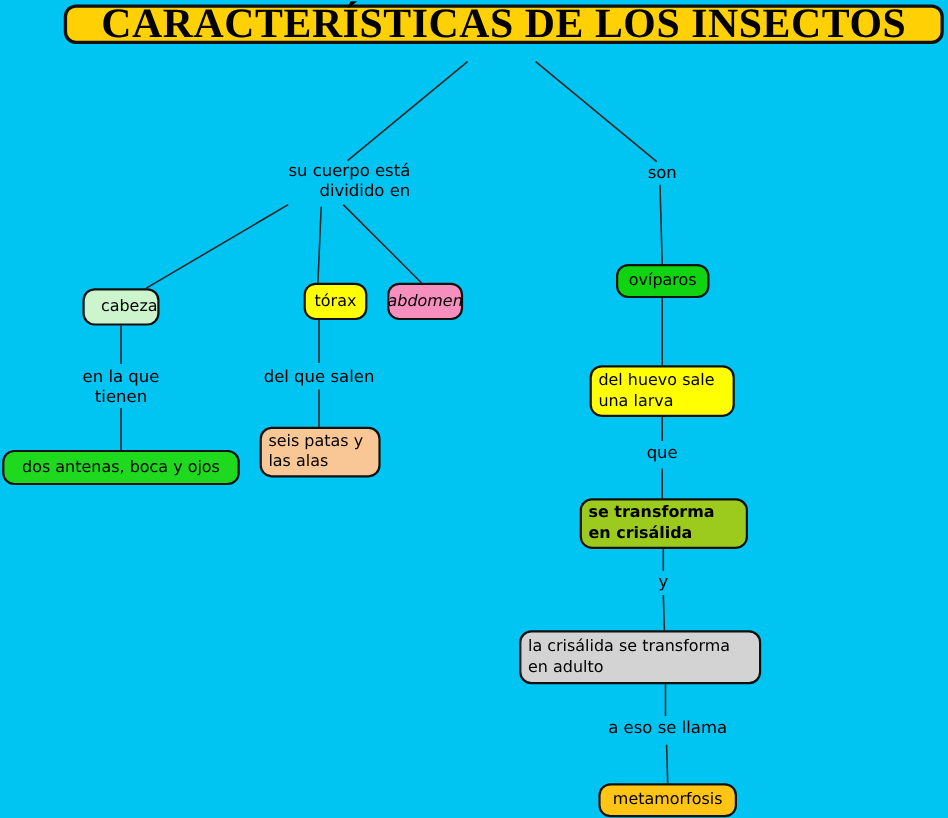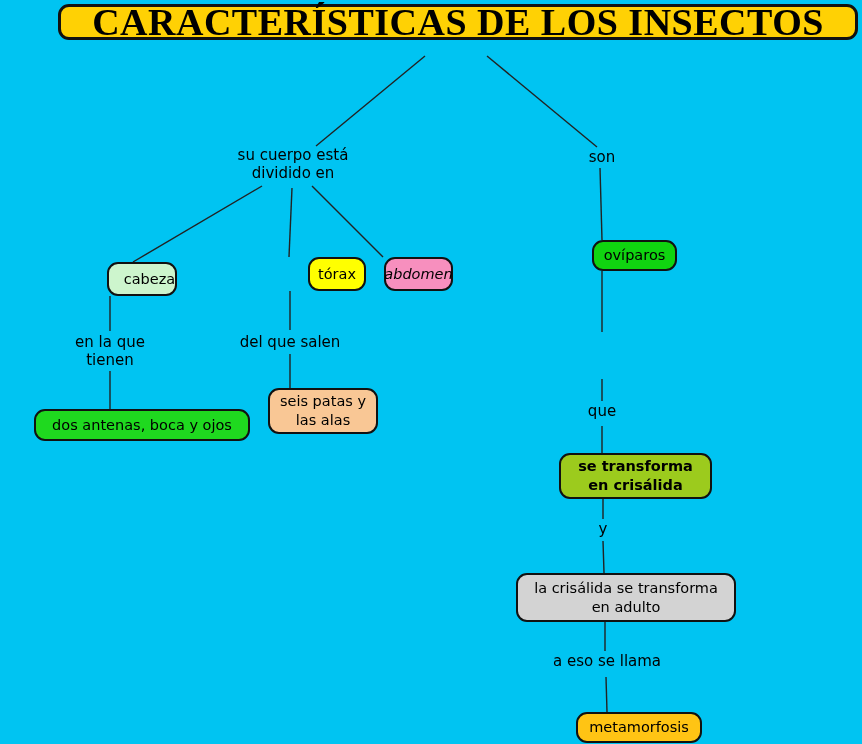--- a/index.html
+++ b/index.html
@@ -11,24 +11,22 @@
     color:#000;
   }
   svg.edges{position:absolute;left:0;top:0;z-index:0;}
   .node{
     position:absolute;
     z-index:2;
     box-sizing:border-box;
     border:2px solid #111;
     border-radius:11px;
     display:flex;align-items:center;justify-content:center;
-    text-align:center;
     font-size:14.5px;line-height:19px;
     padding:2px 6px;
-    margin-left:32px;
   }
   .phrase{
     position:absolute;
     z-index:2;
     text-align:center;
     font-size:15px;line-height:18px;
   }
   .title-node{
     position:absolute;
     z-index:2;
@@ -45,24 +43,24 @@
   }
   
   .n-cabeza   {left:75px;  top:262px; width:70px;  height:34px;padding-left:21px;}
   .n-torax    {left:276px; top:257px; width:58px;  height:34px;}
   .n-abdomen  {left:352px; top:257px; width:69px;  height:34px;font-style:italic;}
   .n-antenas  {left:2px;   top:409px; width:216px; height:32px;}
   .n-patas    {left:236px; top:388px; width:110px; height:46px;}
   .n-oviparos {left:560px; top:240px; width:85px;  height:31px;}
   .n-larva    {left:536px; top:332px; width:132px; height:47px;}
   .n-crisalida{left:527px; top:453px; width:153px; height:46px;}
-  .n-adulto   {left:484px; top:573px; width:220px; height:49px;}
+  .n-adulto   {left:472px; top:573px; width:220px; height:49px;}
   .n-meta     {left:544px; top:712px; width:126px; height:31px;}
   
-  .p-divided  {left:213px; top:146px; width:160px;}
+  .p-divided  {left:213px; top:146px; width:160px;text-align:right;}
   .p-son      {left:580px; top:148px; width:44px;}
   .p-enlaque  {left:60px;  top:333px; width:100px;}
   .p-delque   {left:235px; top:333px; width:110px;}
   .p-que      {left:577px; top:402px; width:50px;}
   .p-y        {left:592px; top:520px; width:22px;}
   .p-aeso     {left:541px; top:652px; width:132px;}
 </style>
 </head>
 <body>
 
@@ -97,17 +95,18 @@
   <div class="phrase p-que">que</div>
   <div class="phrase p-y">y</div>
   <div class="phrase p-aeso">a eso se llama</div>
 
   <div class="node n-cabeza" style="background-color: rgb(205, 245, 205);">cabeza</div>
   <div class="node n-torax" style="background-color: rgb(255, 255, 0);">tórax</div>
   <div class="node n-abdomen" style="background-color: rgb(247, 143, 190);">abdomen</div>
   <div class="node n-antenas" style="background-color: rgb(31, 217, 31);">dos antenas, boca y ojos</div>
   <div class="node n-patas" style="background-color: rgb(249, 199, 149);">seis patas y las alas</div>
   <div class="node n-oviparos" style="background-color: rgb(16, 212, 16);">ovíparos</div>
+  <div class="node n-larva" style="background-color: rgb(255, 255, 0);">del huevo sale una larva</div>
   <div class="node n-crisalida" style="background-color: rgb(156, 203, 29); font-weight: bold;">se transforma en crisálida</div>
   <div class="node n-adulto" style="background-color: rgb(211, 211, 211);">la crisálida se transforma en adulto</div>
   <div class="node n-meta" style="background-color: rgb(255, 196, 20);">metamorfosis</div>
 
 </div>
 
 </body></html>

